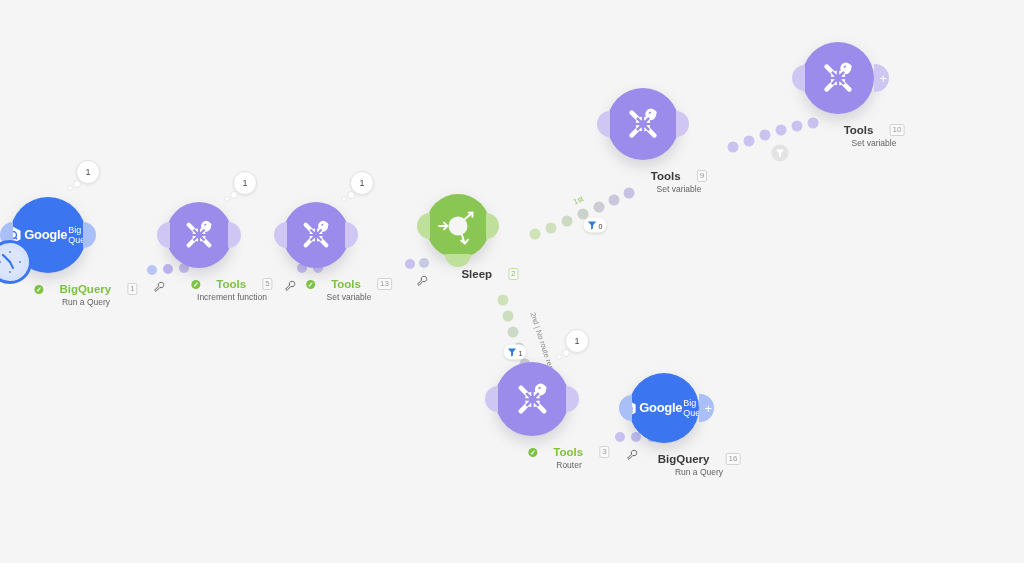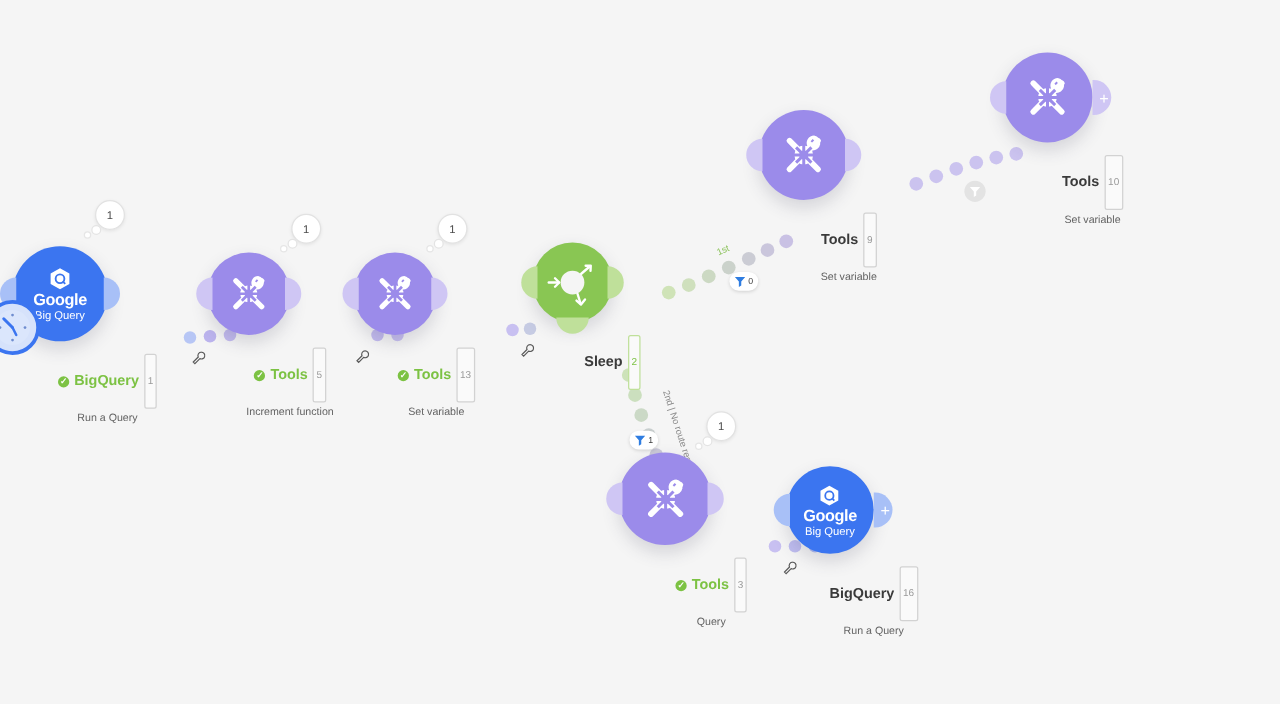--- a/index.html
+++ b/index.html
@@ -49,32 +49,32 @@
     background:#cfc6f4;display:flex;align-items:center;justify-content:flex-end;
     color:#fff;font-size:13px;line-height:1;padding-right:2px;box-sizing:border-box;
   }
   .plusport.blue{background:#a8c0f7;}
 
   
   .nodelabel{
     position:absolute;left:50%;transform:translateX(-50%);
     text-align:center;white-space:nowrap;
   }
-  .titlerow{display:flex;align-items:center;justify-content:center;gap:4px;}
+  .titlerow{display:flex;align-items:center;justify-content:center;gap:16px;}
   .nodetitle{font-size:11.5px;font-weight:bold;}
   .nodetitle.ok{color:#7cc243;}
   .nodetitle.plain{color:#3a3a3a;}
   .chk{
     width:9px;height:9px;border-radius:50%;background:#7cc243;
     display:inline-flex;align-items:center;justify-content:center;
     color:#fff;font-size:7px;line-height:1;font-weight:bold;
   }
   .idbadge{
     font-size:8px;color:#9a9a9a;border:1px solid #d2d2d2;background:#fafafa;
-    border-radius:2px;padding:16px 2px;line-height:10px;display:inline-block;
+    border-radius:2px;padding:0 2px;line-height:10px;display:inline-block;
   }
   .nodesub{font-size:8.5px;color:#636363;margin-top:2px;}
 
   
   .bubble{position:absolute;}
   .bubble .b1{
     width:22px;height:22px;border-radius:50%;background:#fff;
     border:1px solid #e2e2e2;box-shadow:0 1px 3px rgba(0,0,0,.08);
     display:flex;align-items:center;justify-content:center;
     font-size:9px;color:#4a4a4a;
@@ -105,21 +105,21 @@
   .routelab.d{color:#7a7a7a;}
 
   
   .clockbadge{
     position:absolute;width:44px;height:44px;border-radius:50%;
     background:#d6e2fb;border:3px solid #3b75f0;box-sizing:border-box;
     display:flex;align-items:center;justify-content:center;
   }
 
   
-  .glogo{display:flex;flex-direction:column;align-items:center;gap:1px;}
+  .glogo{display:flex;flex-direction:row;align-items:center;gap:1px;}
   .ghex{width:20px;height:20px;display:flex;align-items:center;justify-content:center;}
   .gtxt1{color:#fff;font-size:13px;font-weight:bold;letter-spacing:-.3px;line-height:12px;}
   .gtxt2{color:#fff;font-size:9px;line-height:10px;}
 </style>
 </head>
 <body>
 
 <div id="canvas">
 
   <svg class="wires" viewBox="0 0 1024 563">
@@ -452,21 +452,21 @@
       <div class="b1">1</div>
       <div class="b2"></div>
       <div class="b3"></div>
     </div>
     <div class="nodelabel" style="top:47px;">
       <div class="titlerow">
         <span class="chk">✓</span>
         <span class="nodetitle ok">Tools</span>
         <span class="idbadge">3</span>
       </div>
-      <div class="nodesub">Query</div>
+      <div class="nodesub">Router</div>
     </div>
   </div>
 
   <div class="wrenchmini" style="left:632px;top:456px;">
     <svg width="11" height="11" viewBox="0 0 16 16" aria-hidden="true">
       <path d="M11 1a4 4 0 0 0-3.6 5.7L1.6 12.5l1.9 1.9 5.8-5.8A4 4 0 1 0 11 1z" fill="none" stroke="#5a5a5a" stroke-width="1.4"></path>
     </svg>
   </div>
 
   <div class="node" style="left:699px;top:443px;">

